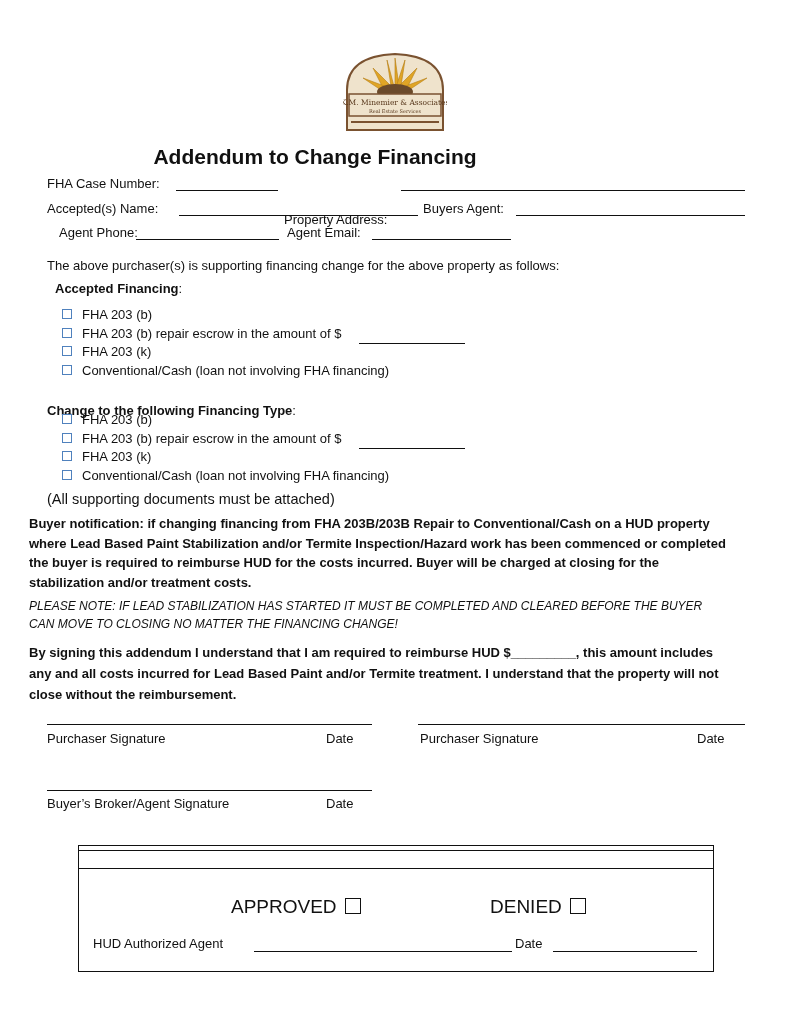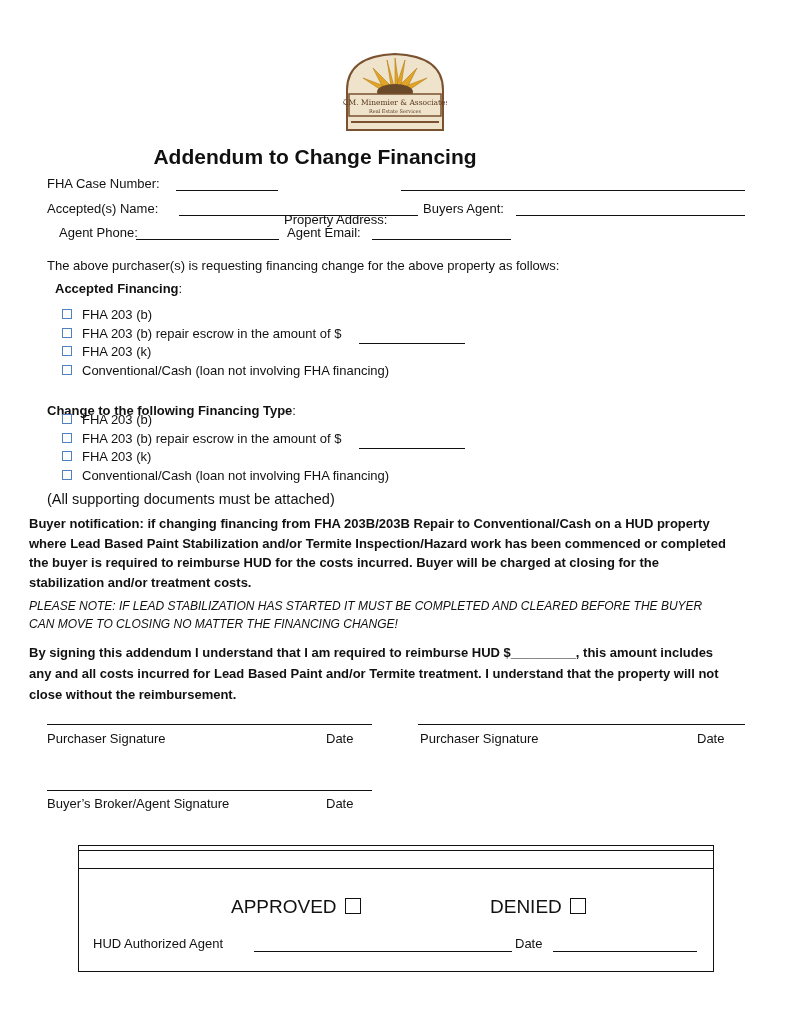--- a/index.html
+++ b/index.html
@@ -52,21 +52,21 @@
 <div class="abs txt" style="left:47px;top:201px;">Accepted(s) Name:</div>
 <div class="uline" style="left:179px;top:215px;width:239px;"></div>
 <div class="abs txt" style="left:423px;top:201px;">Buyers Agent:</div>
 <div class="uline" style="left:516px;top:215px;width:229px;"></div>
 
 <div class="abs txt" style="left:59px;top:225px;">Agent Phone:</div>
 <div class="uline" style="left:136px;top:239px;width:143px;"></div>
 <div class="abs txt" style="left:287px;top:225px;">Agent Email:</div>
 <div class="uline" style="left:372px;top:239px;width:139px;"></div>
 
-<div class="abs txt" style="left:47px;top:258px;">The above purchaser(s) is requesting financing change for the above property as follows:</div>
+<div class="abs txt" style="left:47px;top:258px;">The above purchaser(s) is supporting financing change for the above property as follows:</div>
 
 <div class="abs txt" style="left:55px;top:281px;"><span class="bold">Accepted Financing</span><span>:</span></div>
 
 <div class="abs txt" style="left:62px;top:307px;"><span class="cb"></span><span>FHA 203 (b)</span></div>
 <div class="abs txt" style="left:62px;top:326px;"><span class="cb"></span><span>FHA 203 (b) repair escrow in the amount of $</span></div>
 <div class="uline" style="left:359px;top:343px;width:106px;"></div>
 <div class="abs txt" style="left:62px;top:344px;"><span class="cb"></span><span>FHA 203 (k)</span></div>
 <div class="abs txt" style="left:62px;top:363px;"><span class="cb"></span><span>Conventional/Cash (loan not involving FHA financing)</span></div>
 
 <div class="abs txt" style="left:47px;top:386px;margin-top:17px;"><span class="bold">Change to the following Financing Type</span><span>:</span></div>

